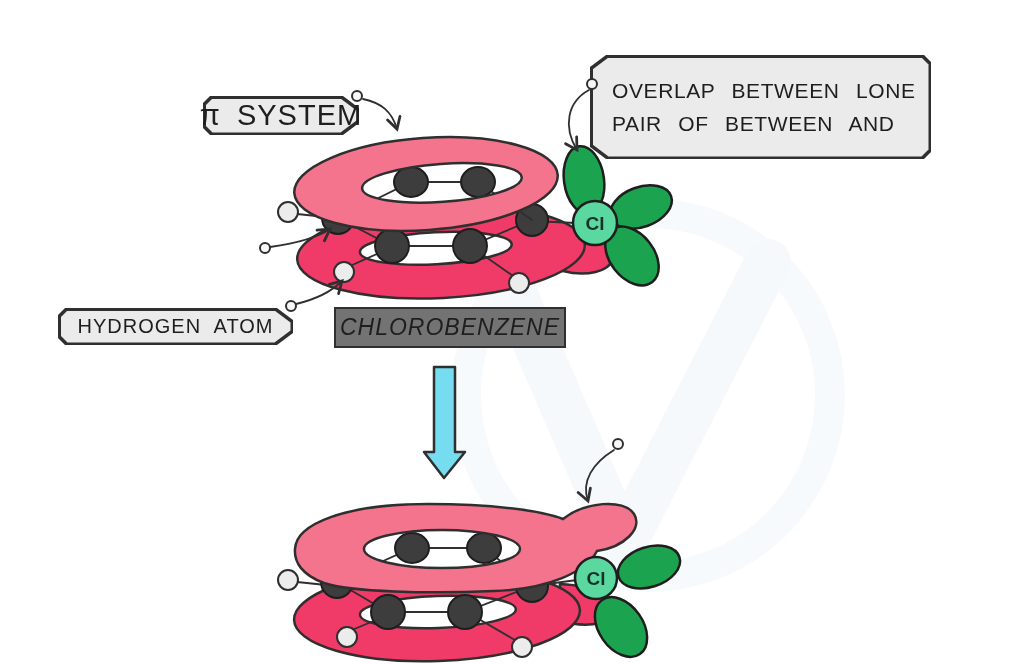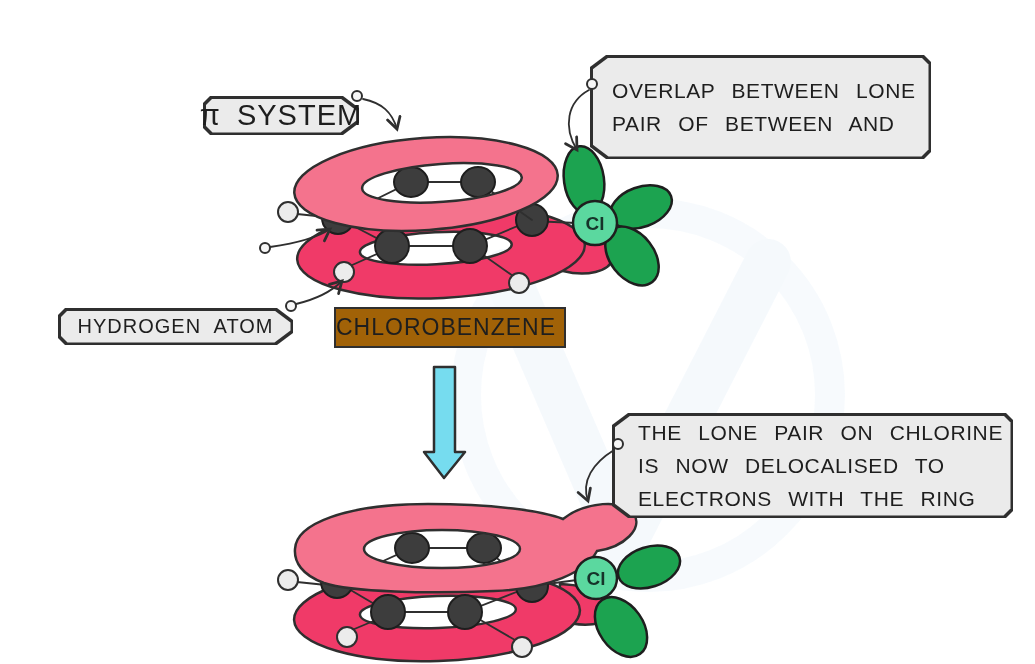--- a/index.html
+++ b/index.html
@@ -21,23 +21,23 @@
   .tag .txt{
     position:relative;height:100%;display:flex;align-items:center;justify-content:center;
     font-size:20px;color:#1E1E1E;letter-spacing:1px;word-spacing:7px;white-space:nowrap;}
   .tag .txt-block{
     position:relative;height:100%;display:flex;flex-direction:column;justify-content:center;
     font-size:21px;color:#1E1E1E;letter-spacing:.6px;word-spacing:10px;
     line-height:33px;white-space:nowrap;}
   #tag-pi .txt{font-size:29px;}
   
   .rect-box{
-    position:absolute;z-index:2;background:#a16207;border:2.5px solid #2F2F2F;
-    display:flex;align-items:center;justify-content:flex-start;
-    font-size:23px;color:#1E1E1E;letter-spacing:1px;box-sizing:border-box;}
+    position:absolute;z-index:2;background:#737373;border:2.5px solid #2F2F2F;
+    display:flex;align-items:center;justify-content:center;
+    font-size:23px;color:#1E1E1E;letter-spacing:1px;box-sizing:border-box;font-style:italic;}
   
   .dot{position:absolute;z-index:3;width:8px;height:8px;border-radius:50%;
     background:#F7F7F7;border:2px solid #2F2F2F;}
   .cl-text{font:700 19px "Liberation Sans", sans-serif;fill:#16332A;text-anchor:middle;}
 </style>
 </head>
 <body>
 
 <div id="canvas">
 
@@ -162,29 +162,20 @@
   <div class="tag tag-right" style="left:58px;top:288px;width:235px;height:37px;">
     <div class="bg"></div>
     <div class="fg"></div>
     <div class="txt">HYDROGEN ATOM</div>
   </div>
 
   <div class="rect-box" style="left:334px;top:307px;width:232px;height:41px;">
     <span>CHLOROBENZENE</span>
   </div>
 
-  <div class="tag tag-left" style="left:612px;top:393px;width:401px;height:105px;">
-    <div class="bg"></div>
-    <div class="fg"></div>
-    <div class="txt-block" style="padding-left:26px;">
-      <div>THE LONE PAIR ON CHLORINE</div>
-      <div>IS NOW DELOCALISED TO</div>
-      <div>ELECTRONS WITH THE RING</div>
-    </div>
-  </div>
 
   <span class="dot" style="left:351px;top:90px;"></span>
   <span class="dot" style="left:586px;top:78px;"></span>
   <span class="dot" style="left:259px;top:242px;"></span>
   <span class="dot" style="left:285px;top:300px;"></span>
   <span class="dot" style="left:612px;top:438px;"></span>
 
 </div>
 
 </body></html>

